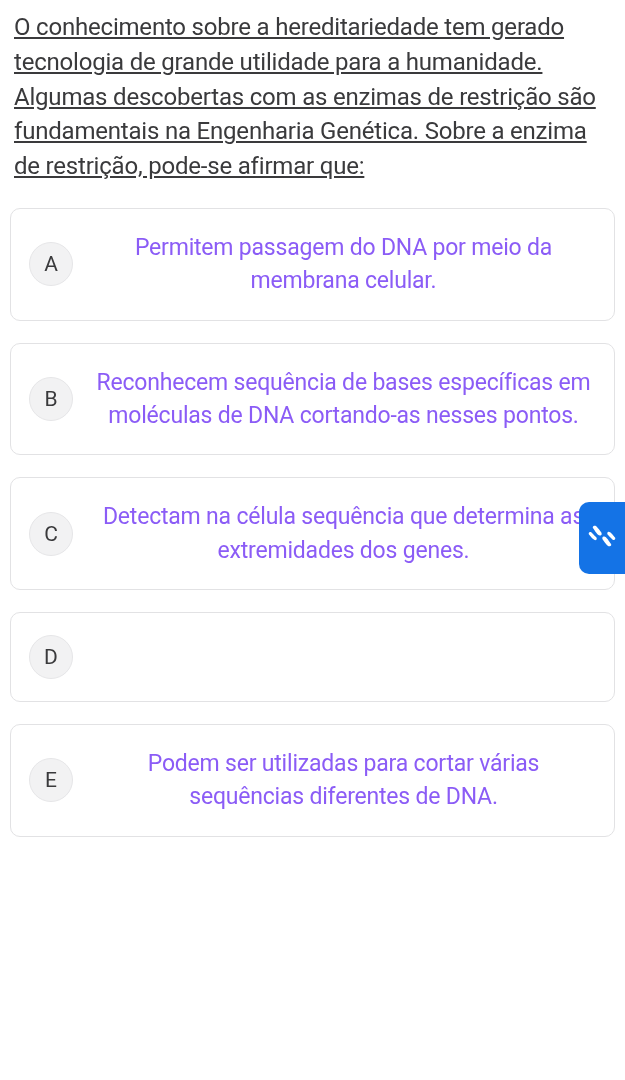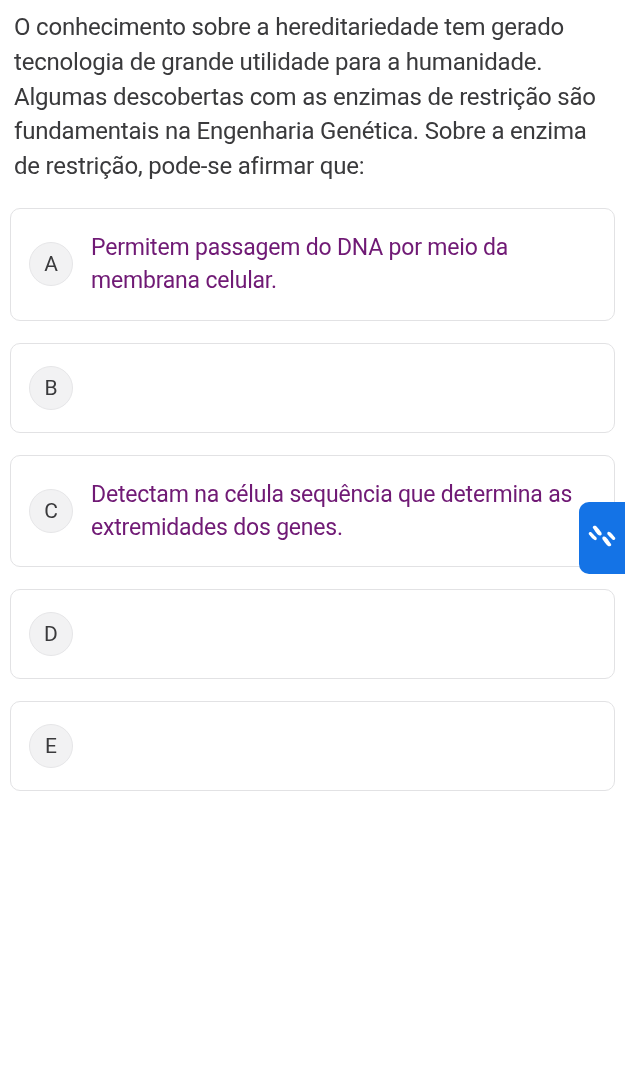--- a/index.html
+++ b/index.html
@@ -14,20 +14,21 @@
       height: 1080px;
       position: relative;
       overflow: hidden;
     }
     .question-text {
       padding: 10px 14px 24px 14px;
       font-size: 24px;
       line-height: 1.45;
       color: #3a3a3c;
       letter-spacing: -0.2px;
+      text-decoration: underline;
     }
     .options-container {
       padding: 0 10px;
     }
     .option {
       display: flex;
       align-items: center;
       border: 1px solid #e2e2e4;
       border-radius: 10px;
       margin-bottom: 22px;
@@ -45,21 +46,22 @@
       align-items: center;
       justify-content: center;
       font-size: 21px;
       color: #3a3a3c;
       margin-right: 18px;
     }
     .option-text {
       flex: 1;
       font-size: 23px;
       line-height: 1.45;
-      color: #701a75;
+      color: #8b5cf6;
+      text-align: center;
       letter-spacing: -0.2px;
     }
     .accessibility-btn {
       position: absolute;
       right: 0;
       top: 502px;
       width: 46px;
       height: 72px;
       background: #1473e6;
       border-radius: 10px 0 0 10px;
@@ -79,30 +81,32 @@
 
 <div class="question-text">O conhecimento sobre a hereditariedade tem gerado tecnologia de grande utilidade para a humanidade. Algumas descobertas com as enzimas de restrição são fundamentais na Engenharia Genética. Sobre a enzima de restrição, pode-se afirmar que:</div>
 
 <div class="options-container">
   <div class="option">
     <div class="option-letter">A</div>
     <div class="option-text">Permitem passagem do DNA por meio da membrana celular.</div>
   </div>
   <div class="option">
     <div class="option-letter">B</div>
+    <div class="option-text">Reconhecem sequência de bases específicas em moléculas de DNA cortando-as nesses pontos.</div>
   </div>
   <div class="option">
     <div class="option-letter">C</div>
     <div class="option-text">Detectam na célula sequência que determina as extremidades dos genes.</div>
   </div>
   <div class="option">
     <div class="option-letter">D</div>
   </div>
   <div class="option">
     <div class="option-letter">E</div>
+    <div class="option-text">Podem ser utilizadas para cortar várias sequências diferentes de DNA.</div>
   </div>
 </div>
 
 <div class="accessibility-btn">
   <span>
     <svg viewBox="0 0 32 32">
       <path d="M10 6 C10 6 13 9 15 12 C16 13.5 16 15 14.5 15.5 C13 16 11.5 14.5 10.5 13 C9 11 7 8 7 8 C6.5 7.3 6.8 6.3 7.6 5.9 C8.4 5.5 9.4 5.7 10 6 Z"></path>
       <path d="M22 26 C22 26 19 23 17 20 C16 18.5 16 17 17.5 16.5 C19 16 20.5 17.5 21.5 19 C23 21 25 24 25 24 C25.5 24.7 25.2 25.7 24.4 26.1 C23.6 26.5 22.6 26.3 22 26 Z"></path>
       <path d="M5 12 C5 12 8 15 10 17 C11 18 11 19.5 10 20 C9 20.5 7.5 19.5 6.5 18.5 C5 17 3 14.5 3 14.5 C2.5 13.8 2.7 12.8 3.4 12.3 C4.1 11.8 5 12 5 12 Z"></path>
       <path d="M27 20 C27 20 24 17 22 15 C21 14 21 12.5 22 12 C23 11.5 24.5 12.5 25.5 13.5 C27 15 29 17.5 29 17.5 C29.5 18.2 29.3 19.2 28.6 19.7 C27.9 20.2 27 20 27 20 Z"></path>

